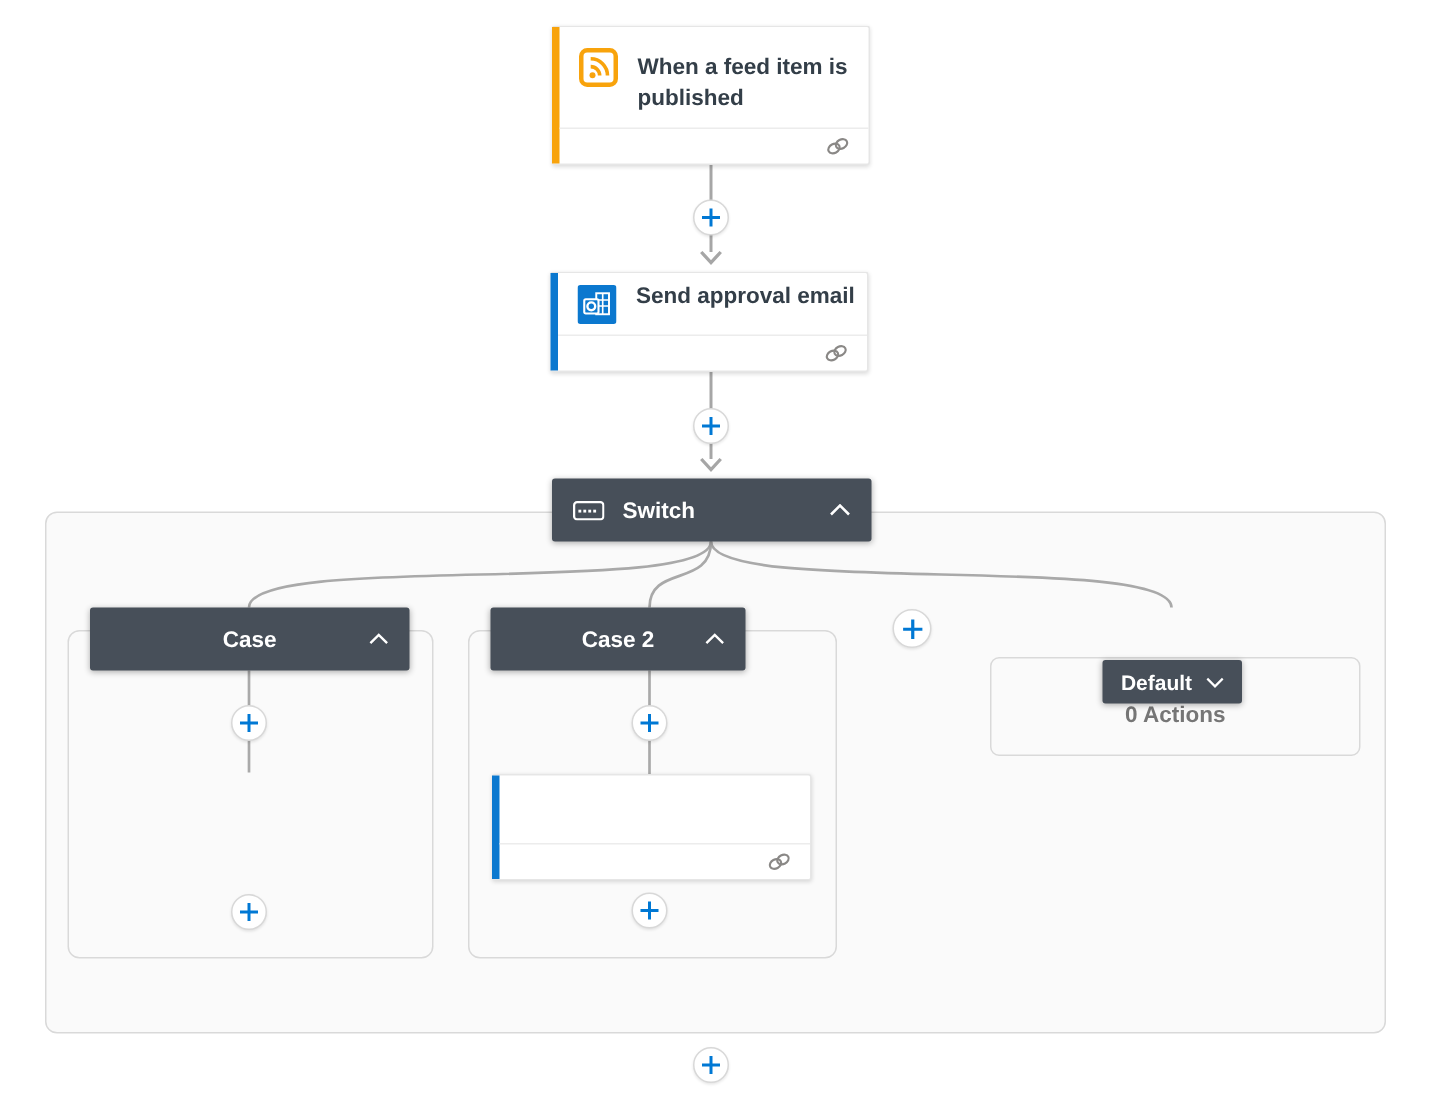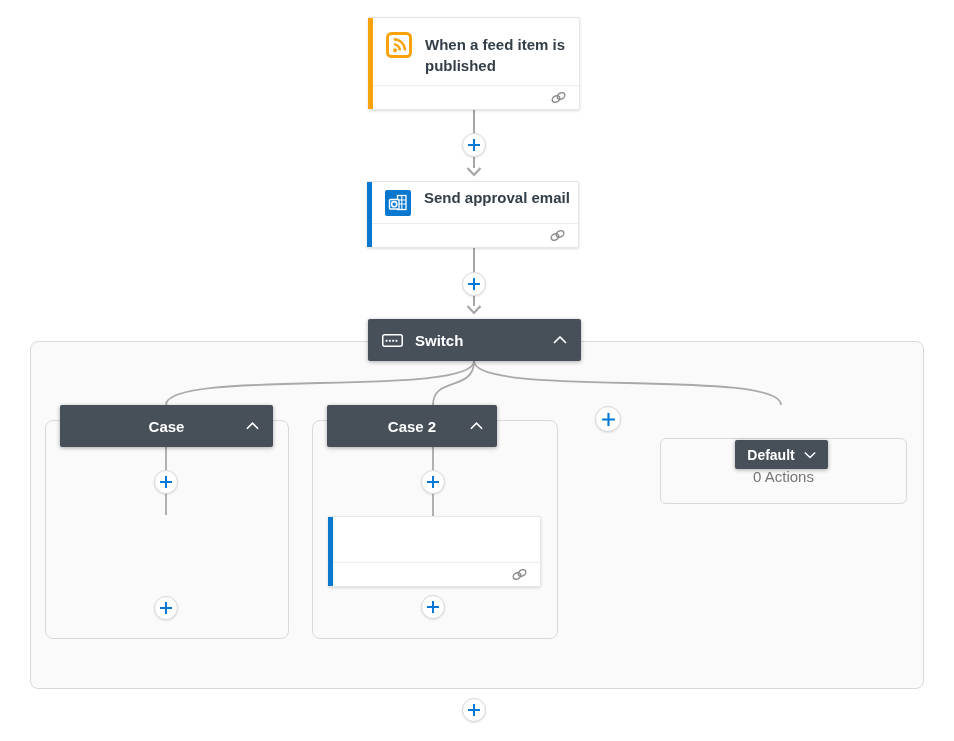--- a/index.html
+++ b/index.html
@@ -38,21 +38,21 @@
   .plus-btn.large{width:26px;height:26px;}
 </style>
 </head>
 <body>
 
 <div id="canvas">
 
   <div class="scope-box" style="left:30px;top:341px;width:892px;height:346px;"></div>
   <div class="branch-box" style="left:45px;top:420px;width:242px;height:217px;"></div>
   <div class="branch-box" style="left:312px;top:420px;width:244px;height:217px;"></div>
-  <div class="default-box" style="left:660px;top:438px;width:245px;height:64px;">
+  <div class="default-box" style="left:660px;top:438px;width:245px;height:64px;font-weight:bold;">
     <span class="empty-text">0 Actions</span>
   </div>
 
   <svg id="connector-layer" width="954" height="741">
     <g stroke="#a6a6a6" stroke-width="2" fill="none">
 
       <path d="M474 108 V168"></path>
       <path d="M467.5 168 L474 175 L480.5 168" stroke-width="2.2"></path>
 
       <path d="M474 246 V306"></path>

